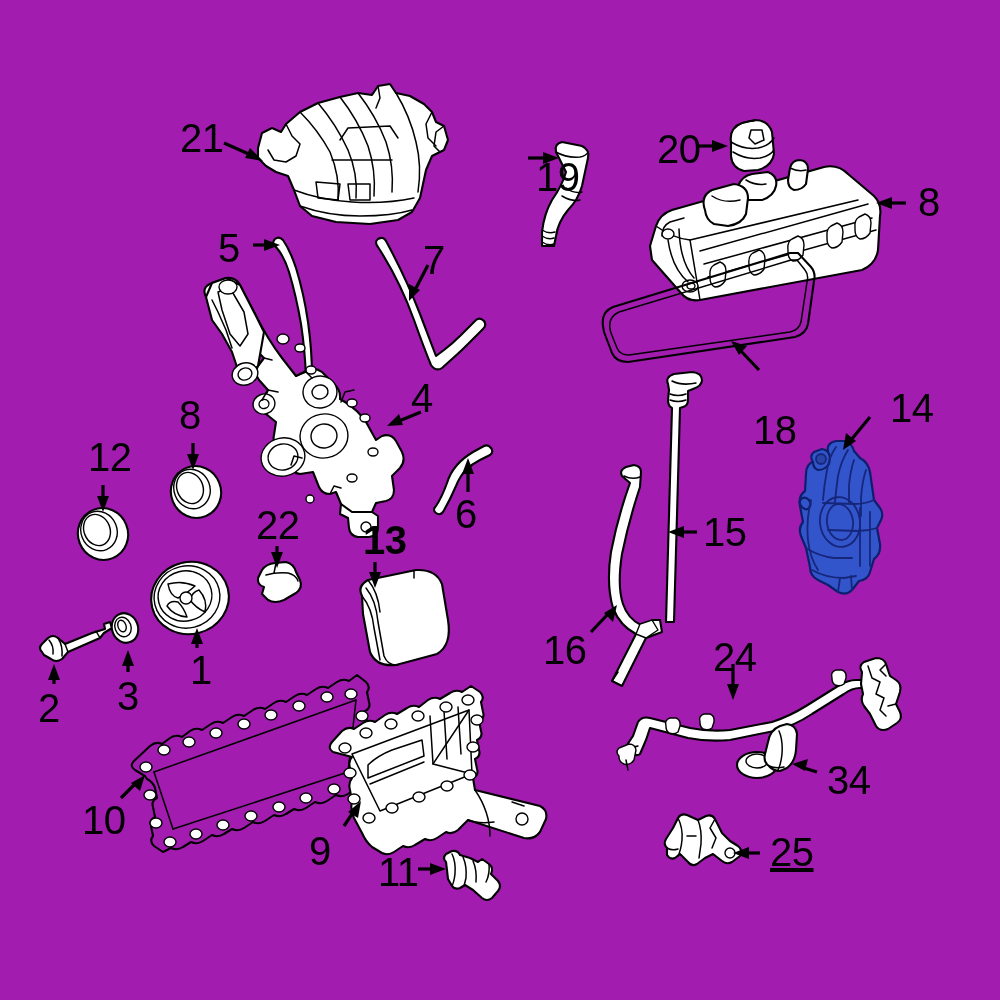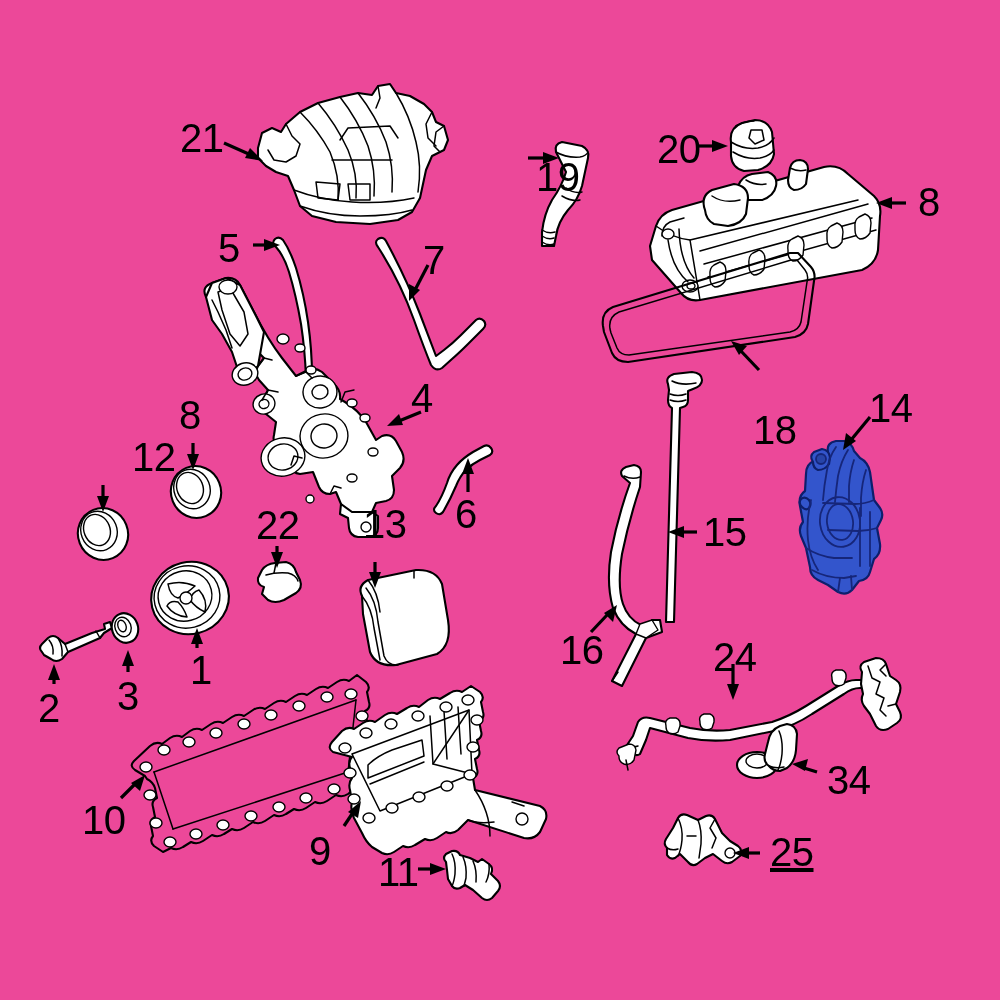--- a/index.html
+++ b/index.html
@@ -7,21 +7,21 @@
     padding: 0;
     background: #ffffff;
   }
   body {
     font-family: "Liberation Sans", sans-serif;
   }
   #diagram-root {
     position: relative;
     width: 1000px;
     height: 1000px;
-    background: #ec4899;
+    background: #a21caf;
     overflow: hidden;
   }
   #diagram-svg {
     position: absolute;
     left: 0;
     top: 0;
     width: 1000px;
     height: 1000px;
   }
   .part-line {
@@ -540,31 +540,31 @@
       <path class="leader" d="M760 853 L745 853"></path>
       <polygon points="733,853 749,847 749,859" fill="#000"></polygon>
     </g>
   </svg>
 
   <div class="callout-label" style="left:180px;  top:118px;">21</div>
   <div class="callout-label" style="left:491px;  top:157px;margin-left:45px;">19</div>
   <div class="callout-label" style="left:657px;  top:129px;">20</div>
   <div class="callout-label" style="left:918px;  top:182px;">8</div>
   <div class="callout-label" style="left:753px;  top:373px;margin-top:37px;">18</div>
-  <div class="callout-label" style="left:869px;  top:388px;">14</div>
+  <div class="callout-label" style="left:890px;  top:388px;">14</div>
   <div class="callout-label" style="left:703px;  top:512px;">15</div>
-  <div class="callout-label" style="left:560px;  top:630px;">16</div>
+  <div class="callout-label" style="left:543px;  top:630px;">16</div>
   <div class="callout-label" style="left:218px;  top:228px;">5</div>
   <div class="callout-label" style="left:423px;  top:240px;">7</div>
   <div class="callout-label" style="left:411px;  top:378px;">4</div>
   <div class="callout-label" style="left:455px;  top:494px;">6</div>
   <div class="callout-label" style="left:179px;  top:395px;">8</div>
-  <div class="callout-label" style="left:88px;   top:437px;margin-left:44px;">12</div>
+  <div class="callout-label" style="left:88px;   top:437px;">12</div>
   <div class="callout-label" style="left:256px;  top:505px;">22</div>
-  <div class="callout-label" style="left:363px;  top:504px;">13</div>
+  <div class="callout-label" style="left:363px;  top:520px;font-weight:bold;">13</div>
   <div class="callout-label" style="left:190px;  top:650px;">1</div>
   <div class="callout-label" style="left:38px;   top:688px;">2</div>
   <div class="callout-label" style="left:117px;  top:676px;">3</div>
   <div class="callout-label" style="left:82px;   top:800px;">10</div>
   <div class="callout-label" style="left:309px;  top:831px;">9</div>
   <div class="callout-label" style="left:378px;  top:852px;">11</div>
   <div class="callout-label" style="left:713px;  top:637px;">24</div>
   <div class="callout-label" style="left:827px;  top:760px;">34</div>
   <div class="callout-label" style="left:770px;  top:832px;text-decoration:underline;">25</div>
 

